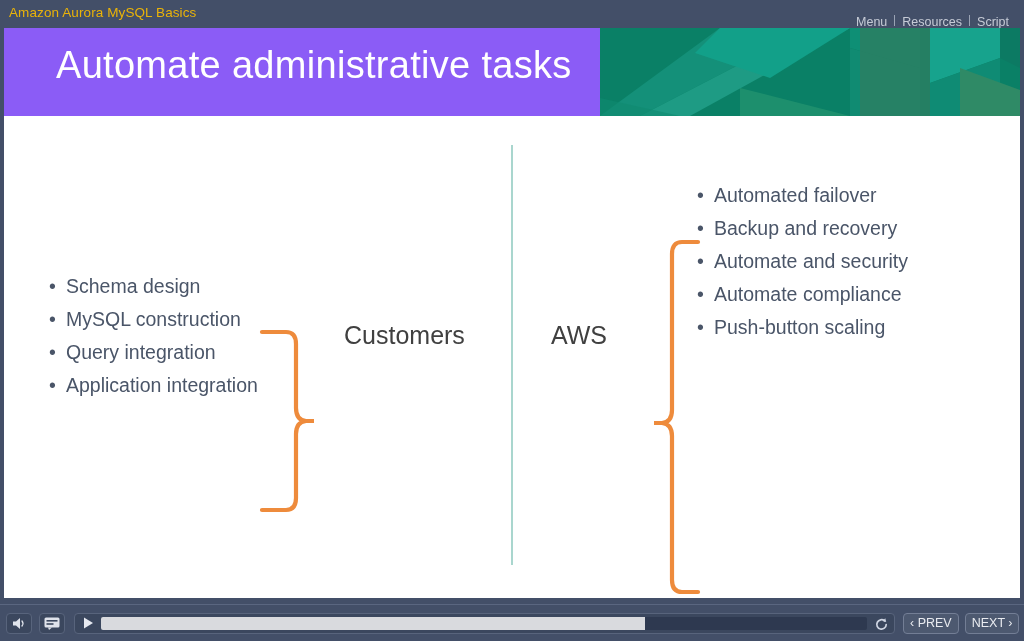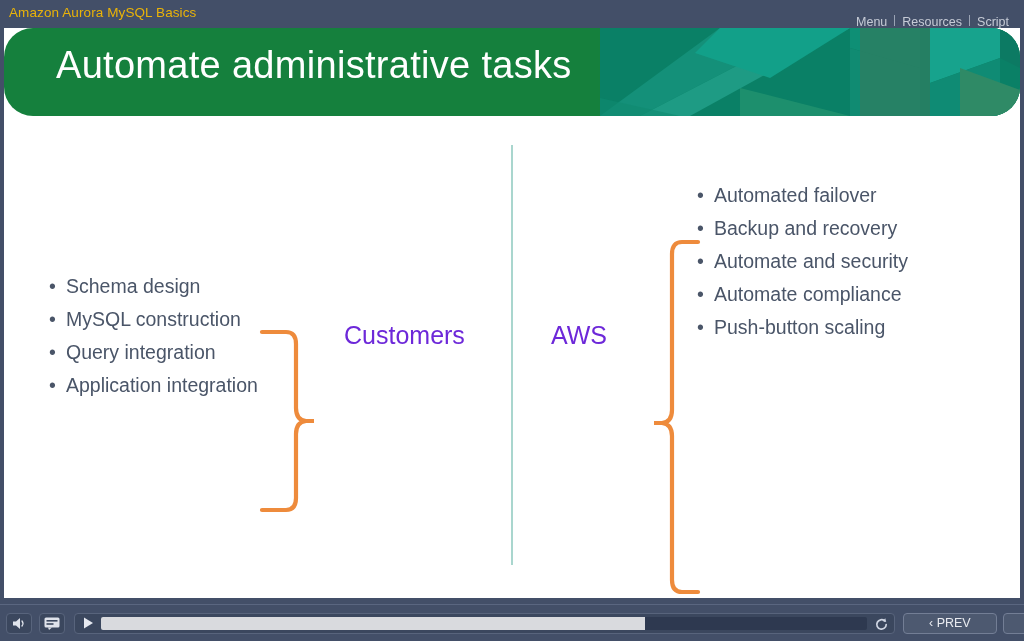--- a/index.html
+++ b/index.html
@@ -43,23 +43,22 @@
     position: absolute; left: 4px; top: 28px;
     width: 1016px; height: 570px;
     background: #ffffff;
     overflow: hidden;
   }
 
   
   #banner {
     position: absolute; left: 0; top: 0;
     width: 1016px; height: 88px;
-    background: #15803d;
-    overflow: hidden;
-    border-radius: 29px;
+    background: #8b5cf6;
+    overflow: hidden;
   }
   #banner-art {
     position: absolute; right: 0; top: 0;
     width: 420px; height: 88px;
   }
   #slide-title {
     position: absolute; left: 52px; top: 16px;
     font-size: 38px; font-weight: 400;
     color: #ffffff; letter-spacing: .3px;
     white-space: nowrap;
@@ -94,21 +93,21 @@
   #right-list { position: absolute; left: 693px; top: 63px; }
 
   
   .brace { position: absolute; }
   #brace-left  { left: 252px; top: 212px; }
   #brace-right { left: 650px; top: 122px; }
 
   
   .group-label {
     position: absolute;
-    font-size: 25px; color: #6d28d9;
+    font-size: 25px; color: #404040;
     white-space: nowrap;
   }
   #label-customers { left: 340px; top: 205px; }
   #label-aws       { left: 547px; top: 205px; }
 
   
   #controls {
     position: absolute; left: 0; top: 604px;
     width: 1024px; height: 37px;
     background: #434f68;
@@ -164,21 +163,21 @@
   }
 
   .nav-btn {
     height: 21px;
     background: #4d5970;
     border: 1px solid #737e95;
     border-radius: 4px;
     color: #e9ebf0;
     font-size: 12.5px;
     display: flex; align-items: center; justify-content: center;
-    padding: 0 25px;
+    padding: 0 6px;
     cursor: pointer; flex: none;
     white-space: nowrap;
   }
   #btn-prev { margin-left: 8px; }
   #btn-next { margin-left: 6px; margin-right: 6px; }
 </style>
 </head>
 <body>
 
 <div id="app">

